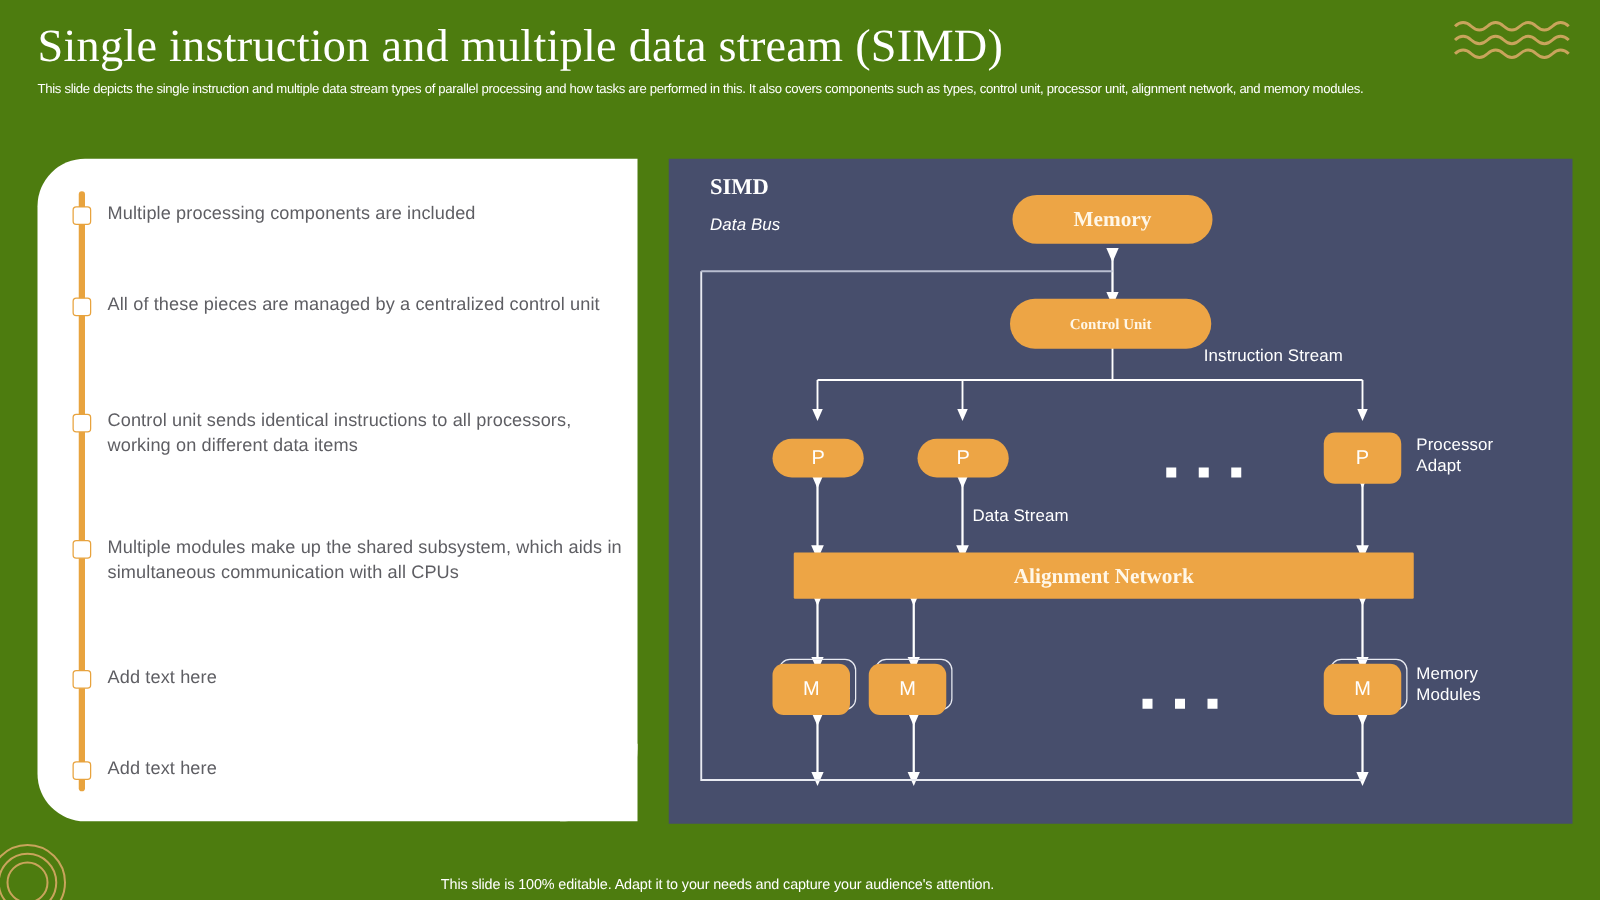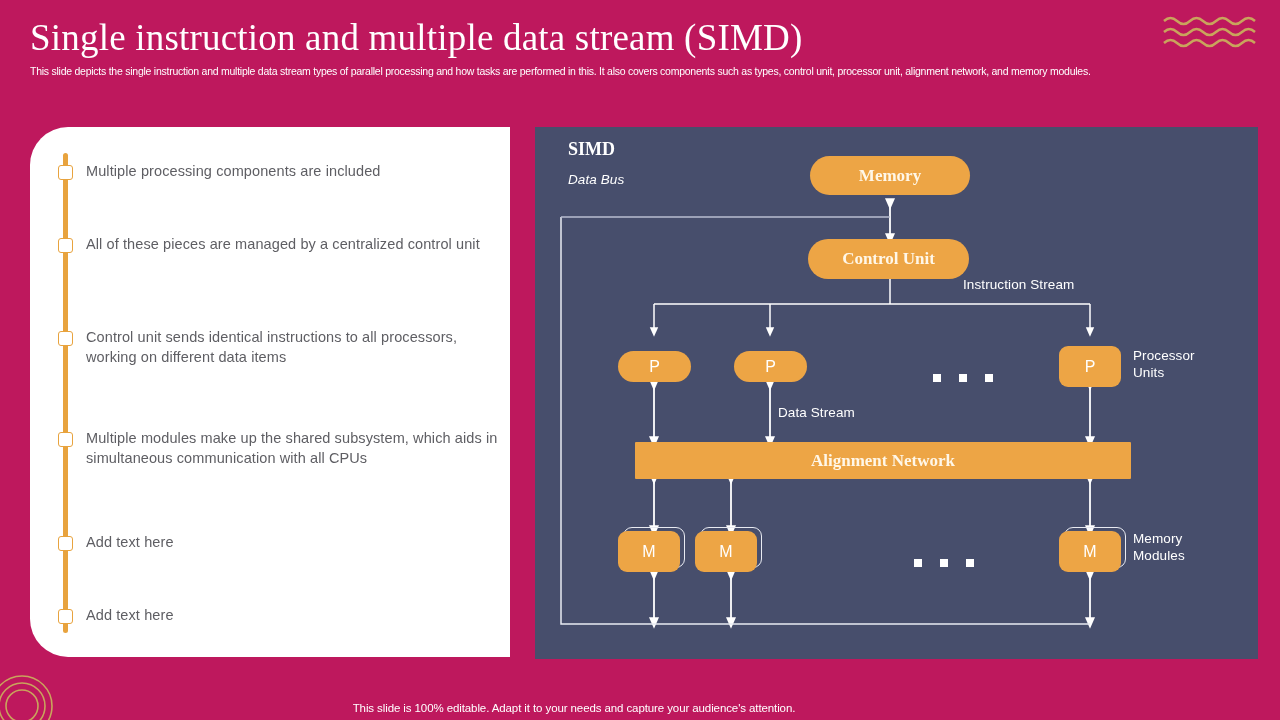--- a/index.html
+++ b/index.html
@@ -2,21 +2,21 @@
 <html><head>
 <meta charset="utf-8">
 <style>
   * { box-sizing: border-box; margin: 0; padding: 0; }
   html, body {
     width: 1280px; height: 720px;
     background: #3f4664;
     font-family: "Liberation Sans", sans-serif;
     overflow: hidden;
   }
-  .slide { position: relative; width: 1280px; height: 720px; background: #be185d; }
+  .slide { position: relative; width: 1280px; height: 720px; background: #4d7c0f; }
 
   
   .title {
     position: absolute; left: 30px; top: 16px;
     font-family: "Liberation Serif", serif;
     font-size: 37px; font-weight: 400; color: #ffffff;
     letter-spacing: .2px; white-space: nowrap;
   }
   .subtitle {
     position: absolute; left: 30px; top: 64px; width: 1130px;
@@ -195,27 +195,27 @@
       </g>
       <g stroke="#b9bed0" stroke-width="1.6" fill="none">
         <path d="M26 90 L355 90"></path>
       </g>
     </svg>
 
     <div class="lbl" style="left:33px; top:44px;font-style:italic;">Data Bus</div>
     <div class="lbl" style="left:428px; top:149px;text-align:center;">Instruction  Stream</div>
     <div class="lbl" style="left:243px; top:277px;">Data Stream</div>
     <div class="lbl" style="left:598px; top:220px;">Processor
-Units</div>
+Adapt</div>
     <div class="lbl" style="left:598px; top:403px;">Memory
 Modules</div>
 
     <div class="obox pill" style="left:275px; top:29px; width:160px; height:39px; font-size:17px;">Memory</div>
 
-    <div class="obox pill" style="left:273px; top:112px; width:161px; height:40px; font-size:17px;">Control Unit</div>
+    <div class="obox pill" style="left:273px; top:112px; width:161px; height:40px; font-size:12px;">Control Unit</div>
 
     <div class="obox pill pu" style="left:83px; top:224px; width:73px; height:31px;">P</div>
     <div class="obox pill pu" style="left:199px; top:224px; width:73px; height:31px;">P</div>
     <div class="obox rrect pu" style="left:524px; top:219px; width:62px; height:41px;">P</div>
 
     <span class="dot" style="left:398px; top:247px;"></span>
     <span class="dot" style="left:424px; top:247px;"></span>
     <span class="dot" style="left:450px; top:247px;"></span>
 
     <div class="obox" style="left:89px; top:315px; width:496px; height:37px; font-size:17px; border-radius:1px;margin-left:11px;">Alignment Network</div>

